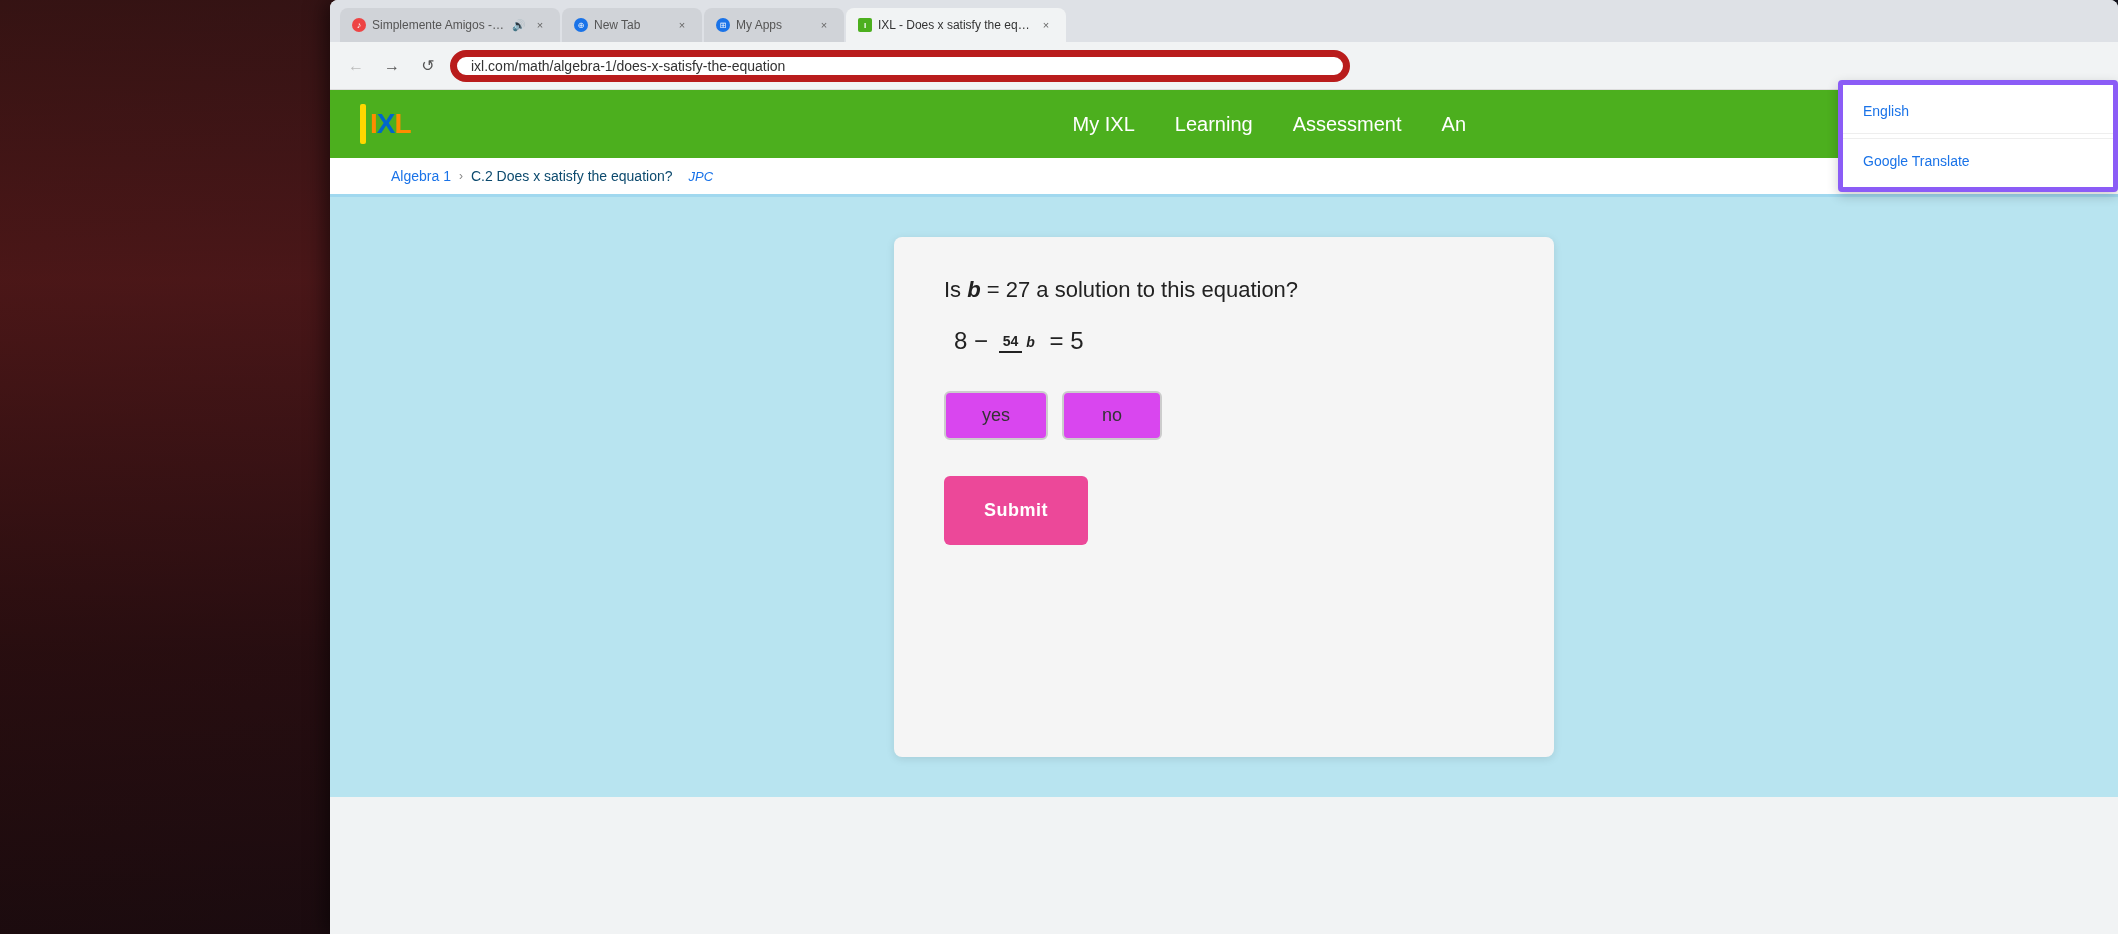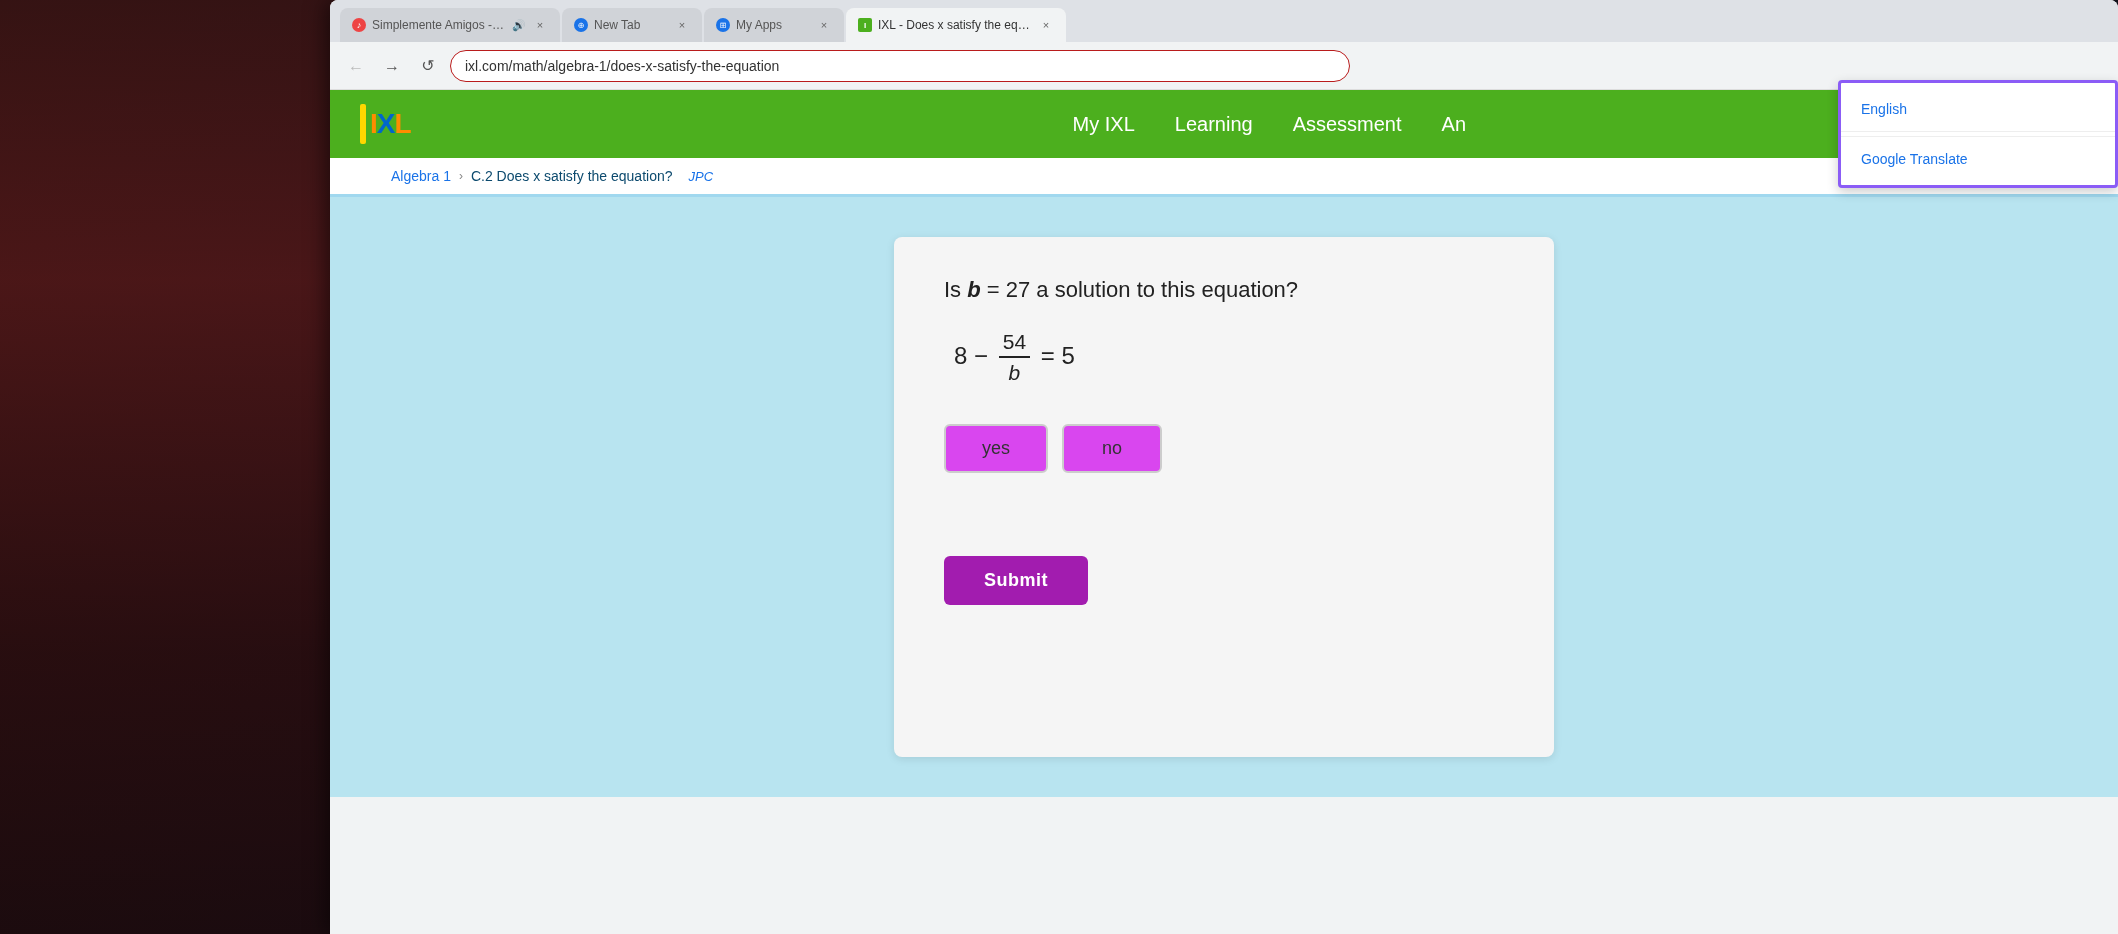--- a/index.html
+++ b/index.html
@@ -124,21 +124,21 @@
       border: none;
       background: none;
     }
 
     .nav-btn.disabled { color: #bbb; cursor: default; }
 
     .address-input {
       flex: 1;
       height: 32px;
       border-radius: 16px;
-      border: 1px solid #b91c1c;
+      border: 7px solid #b91c1c;
       background: white;
       padding: 0 14px;
       font-size: 14px;
       color: #333;
       outline: none;
       max-width: 900px;
     }
 
     
     .ixl-header {
@@ -260,25 +260,25 @@
 
     .equation-display {
       font-size: 24px;
       color: #222;
       margin-bottom: 36px;
       margin-left: 10px;
     }
 
     .fraction {
       display: inline-flex;
-      flex-direction: column;
       align-items: center;
       vertical-align: middle;
       margin: 0 4px;
-      font-size: 21px;
+      font-size: 14px;
+      font-weight: bold;
     }
 
     .fraction .numerator {
       border-bottom: 2px solid #222;
       padding: 0 4px;
       line-height: 1.4;
     }
 
     .fraction .denominator {
       padding: 0 4px;
@@ -298,40 +298,39 @@
       border-radius: 6px;
       background: #d946ef;
       font-size: 18px;
       color: #333;
       cursor: pointer;
       min-width: 100px;
       text-align: center;
     }
 
     .submit-btn {
-      background: #a21caf;
+      background: #ec4899;
       color: white;
       border: none;
       border-radius: 6px;
-      padding: 14px 40px;
+      padding: 24px 40px;
       font-size: 18px;
       font-weight: 600;
       cursor: pointer;
       letter-spacing: 0.5px;
-      margin-top: 47px;
     }
 
     
     .context-menu {
       position: absolute;
       top: 80px;
       right: 0px;
       width: 280px;
       background: white;
-      border: 3px solid #8b5cf6;
+      border: 5px solid #8b5cf6;
       border-radius: 4px;
       box-shadow: 0 4px 12px rgba(0,0,0,0.2);
       z-index: 100;
       padding: 8px 0;
     }
 
     .context-menu-item {
       padding: 10px 20px;
       font-size: 14px;
       color: #333;

